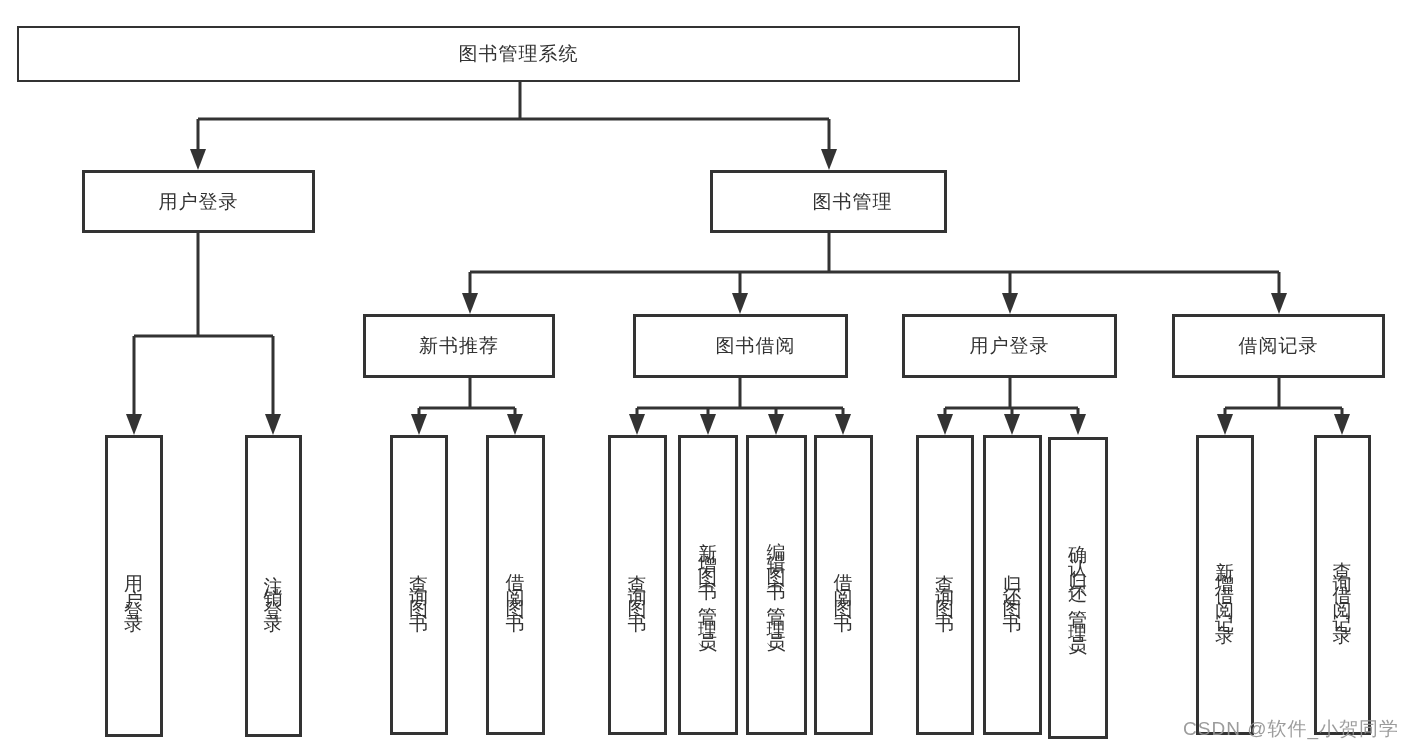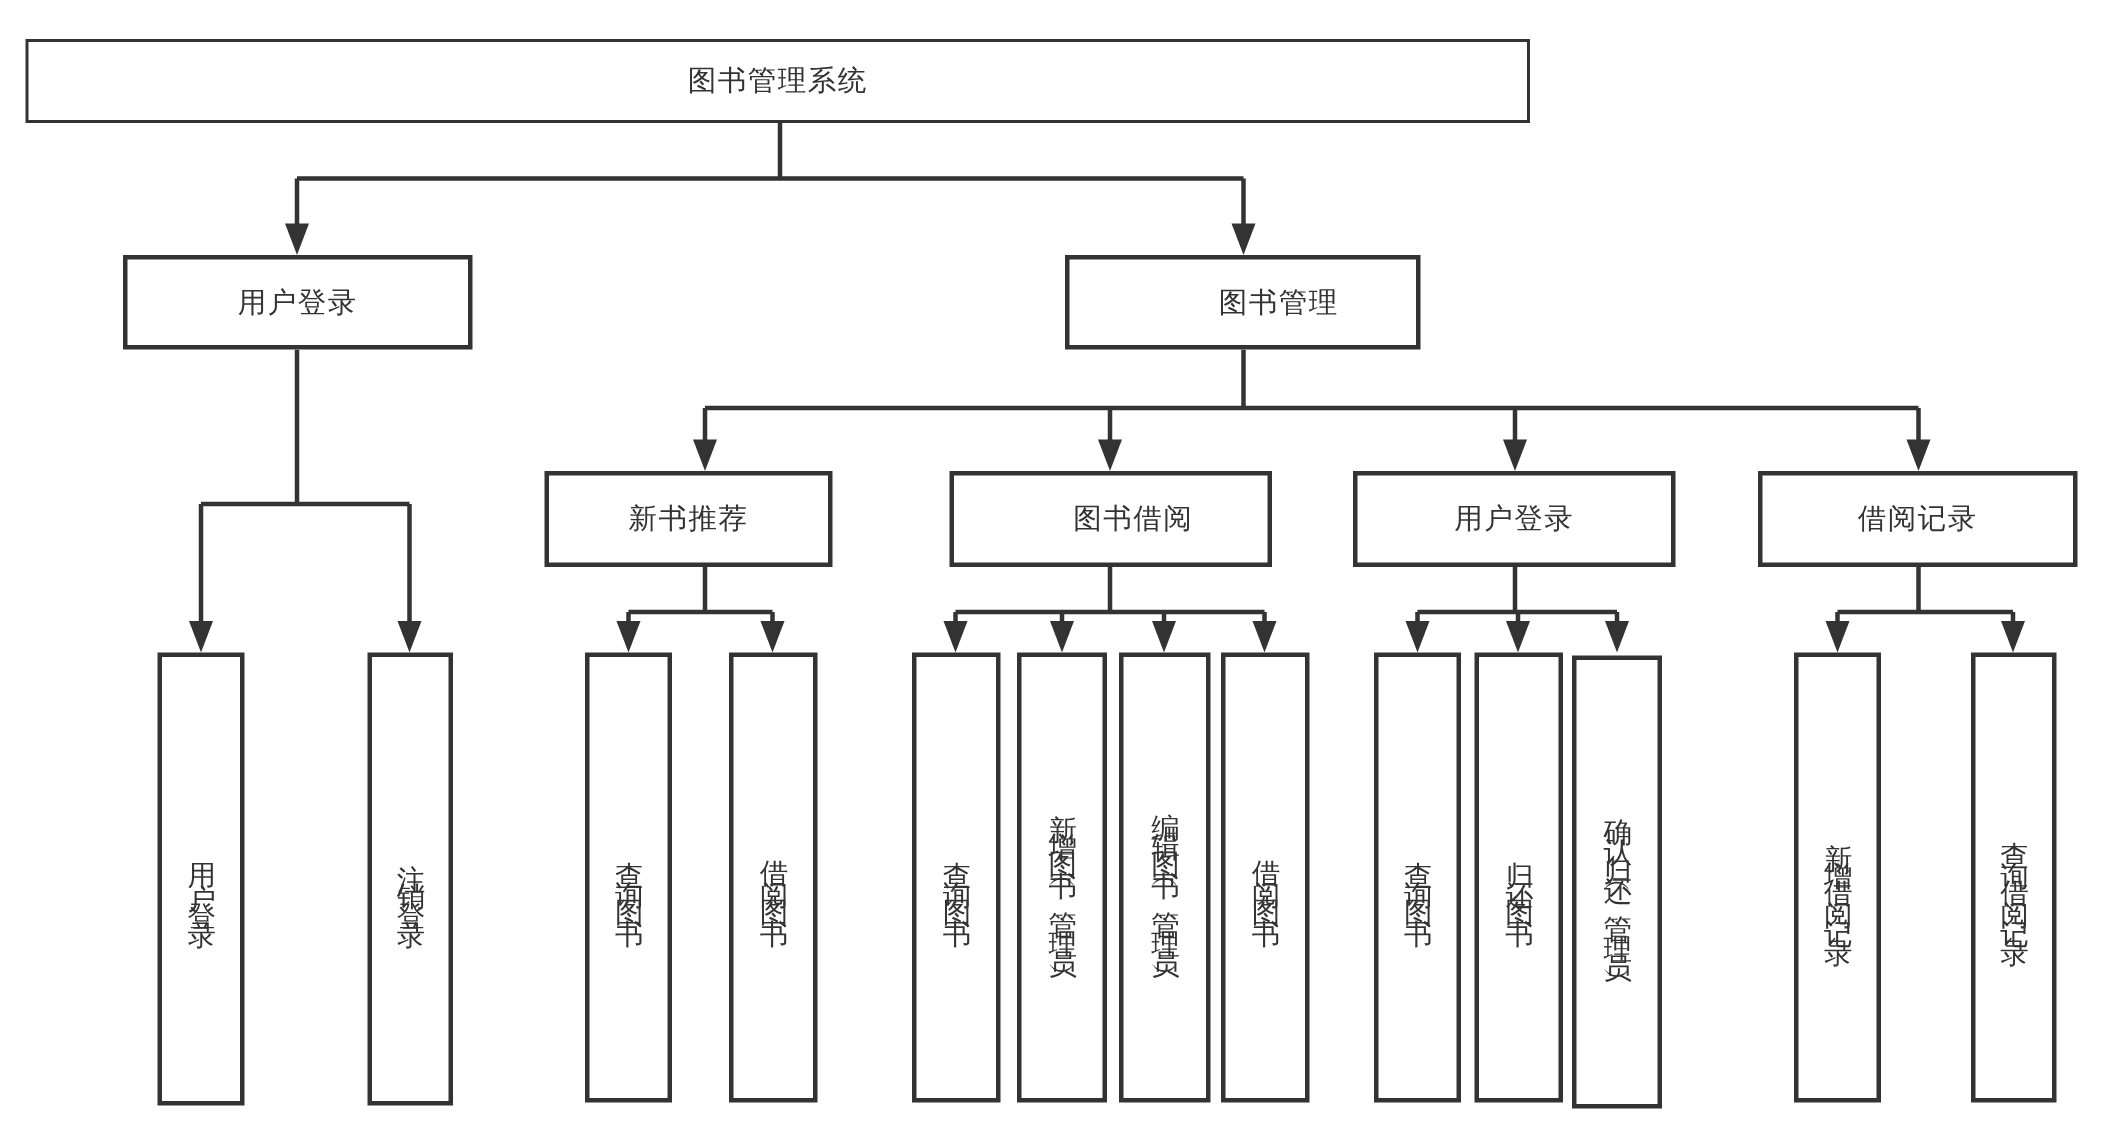--- a/index.html
+++ b/index.html
@@ -165,14 +165,15 @@
     <span>确认归还（管理员）</span>
   </div>
 
   <div class="leaf" style="left:1196px; top:435px; width:58px; height:300px;">
     <span>新增借阅记录</span>
   </div>
   <div class="leaf" style="left:1314px; top:435px; width:57px; height:300px;">
     <span>查询借阅记录</span>
   </div>
 
+  <div class="watermark">CSDN @软件_小贺同学</div>
 
 </div>
 
 </body></html>

